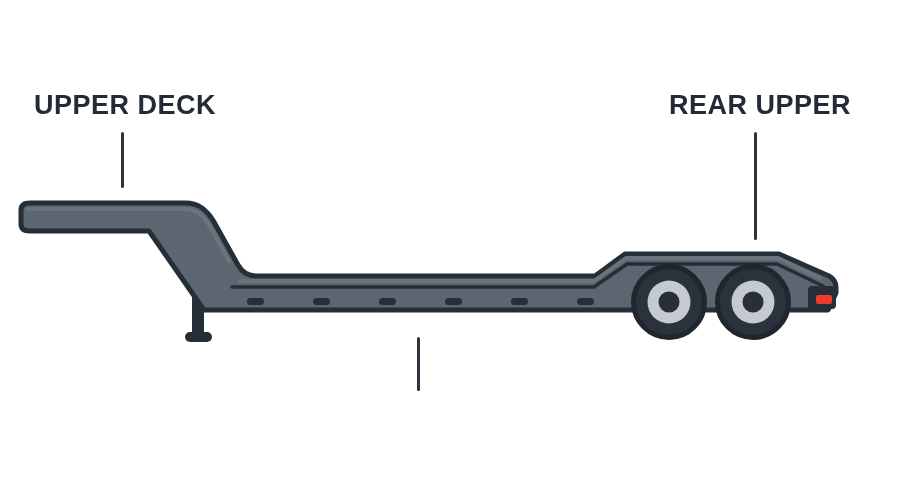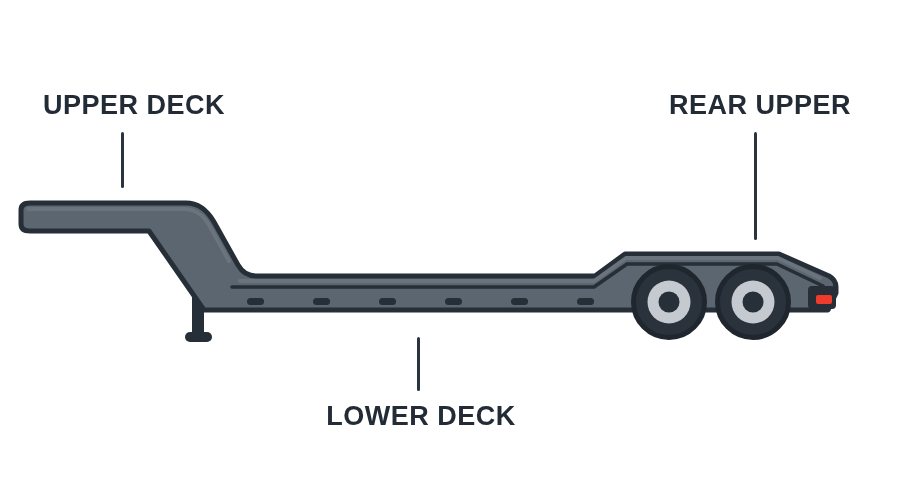--- a/index.html
+++ b/index.html
@@ -19,21 +19,21 @@
     position: absolute;
     transform: translateX(-50%);
     font-weight: 800;
     font-size: 27px;
     line-height: 28px;
     letter-spacing: 0.5px;
     color: var(--label-text, #232b36);
     white-space: nowrap;
     user-select: none;
   }
-  #label-upper { left: 134px; top: 91px; }
+  #label-upper { left: 125px; top: 91px; }
   #label-rear  { left: 760px; top: 91px; }
   #label-lower { left: 421px; top: 402px; }
 
   .leader {
     position: absolute;
     width: 3px;
     background: var(--leader-line, #2b333d);
     border-radius: 1.5px;
   }
   #leader-upper { left: 121px; top: 132px; height: 56px; }
@@ -80,21 +80,20 @@
 </style>
 </head>
 <body>
 
 <div class="stage">
 
   <div class="label" id="label-upper">UPPER DECK</div>
 
   <div class="label" id="label-rear">REAR UPPER</div>
 
-  <div class="label" id="label-lower">LOWER DECK</div>
 
   <div class="leader" id="leader-upper"></div>
   <div class="leader" id="leader-rear"></div>
   <div class="leader" id="leader-lower"></div>
 
   <svg class="trailer" viewBox="0 0 900 481" aria-hidden="true">
 
     <rect class="landing-gear" x="192" y="250" width="12" height="86" rx="2"></rect>
     <rect class="landing-gear" x="185" y="332" width="27" height="10" rx="5"></rect>
 

